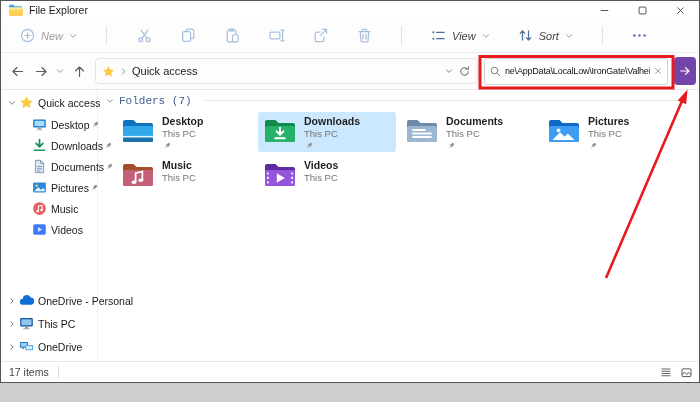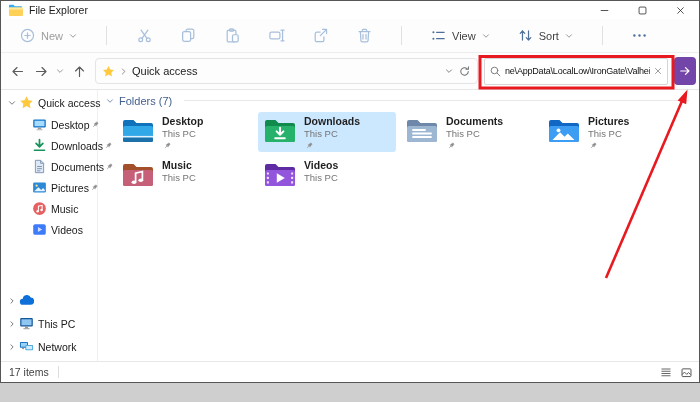--- a/index.html
+++ b/index.html
@@ -10,21 +10,21 @@
 
   
   .titlebar { height:18px; display:flex; align-items:center; padding-left:7px; background:#fff; flex:0 0 auto; }
   .app-icon { display:flex; margin-right:6px; }
   .title { font-size:10.5px; color:#1b1b1b; }
   .win-controls { margin-left:auto; display:flex; height:100%; }
   .wc { width:38px; height:100%; display:flex; align-items:center; justify-content:center; color:#1f1f1f; cursor:default; }
 
   
   .toolbar { height:34px; display:flex; align-items:center; padding-left:12px; gap:14px;
-             border-bottom:1px solid #eeeeee; background:#fdfdfd; flex:0 0 auto; }
+             border-bottom:1px solid #eeeeee; background:#fdfdfd; flex:0 0 auto;font-style:italic; }
   .tb-btn { display:flex; align-items:center; gap:5px; padding:0 6px; height:28px; border-radius:4px; color:#4e6f9c; }
   .tb-btn.iconic { width:30px; justify-content:center; padding:0; }
   .tb-btn.disabled { color:#a7bfdc; }
   .tb-lb { font-size:11px; color:#3f3f3f; }
   .tb-btn.disabled .tb-lb { color:#9d9d9d; }
   .tb-ch { display:flex; color:#8c8c8c; }
   .tb-divider { width:1px; height:19px; background:#e1e1e1; margin:0 8px; }
 
   
   .navbar { height:37px; display:flex; align-items:center; padding:0 3px 0 4px;
@@ -49,21 +49,21 @@
   .sb-row { height:21px; display:flex; align-items:center; white-space:nowrap; font-size:10.5px; color:#191919; padding-left:3px; }
   .sb-row.root { height:23px; }
   .sb-chev { width:15px; display:flex; justify-content:center; flex:0 0 auto; }
   .sb-ic2 { width:19px; display:flex; justify-content:flex-start; flex:0 0 auto; }
   .sb-row.child { padding-left:31px; }
   .sb-pin { margin-left:auto; margin-right:8px; display:flex; flex:0 0 auto; }
   .sb-gap { height:49px; }
 
   
   .content { flex:1; padding:2px 10px 0 7px; min-width:0; }
-  .sec-header { height:17px; display:flex; align-items:center; gap:4px; }
+  .sec-header { height:17px; display:flex; align-items:center; gap:4px;font-family:Liberation Mono, monospace; }
   .sec-label { font-size:11px; color:#44608f; }
   .sec-chev { display:flex; color:#6c83a8; }
   .sec-rule { flex:1; height:1px; background:#e9e9e9; margin-left:8px; }
   .grid { margin:3px 0 0 11px; display:grid; grid-template-columns:repeat(4,138px); gap:4px 4px; }
   .tile { height:40px; display:flex; gap:7px; padding:3px 5px; border-radius:3px; align-items:flex-start; }
   .tile .f-ic { flex:0 0 auto; margin-top:2px; display:flex; }
   .t-text { display:flex; flex-direction:column; min-width:0; }
   .t-name { font-size:10.5px; font-weight:600; color:#1f1f1f; line-height:13px; }
   .t-sub { font-size:9.5px; color:#757575; line-height:12px; }
   .t-pin { margin-top:1px; display:flex; }
@@ -412,20 +412,21 @@
           <span class="sb-chev">
             <svg width="10" height="10" viewBox="0 0 16 16" fill="none" stroke="#5c5c5c" stroke-width="1.3" stroke-linecap="round" stroke-linejoin="round">
               <path d="M6.3 4.5L9.8 8l-3.5 3.5"></path>
             </svg>
           </span>
           <span class="sb-ic2">
             <svg width="15" height="15" viewBox="0 0 16 16">
               <path d="M4.4 12.6a3.3 3.3 0 0 1-.4-6.6 4.5 4.5 0 0 1 8.6-1.1 3.7 3.7 0 0 1-.5 7.7z" fill="#0e6fd8"></path>
             </svg>
           </span>
+          <span>OneDrive - Personal</span>
         </div>
         <div class="sb-row root">
           <span class="sb-chev">
             <svg width="10" height="10" viewBox="0 0 16 16" fill="none" stroke="#5c5c5c" stroke-width="1.3" stroke-linecap="round" stroke-linejoin="round">
               <path d="M6.3 4.5L9.8 8l-3.5 3.5"></path>
             </svg>
           </span>
           <span class="sb-ic2">
             <svg width="15" height="15" viewBox="0 0 16 16">
               <rect x="1.3" y="2.2" width="13.4" height="9" rx="1" fill="#11559c"></rect>
@@ -444,21 +445,21 @@
           </span>
           <span class="sb-ic2">
             <svg width="15" height="15" viewBox="0 0 16 16">
               <rect x="1" y="3.2" width="8.6" height="6" rx="0.8" fill="#1273c6"></rect>
               <rect x="2" y="4.2" width="6.6" height="4" fill="#9ed2f5"></rect>
               <rect x="6.8" y="6.4" width="8.2" height="5.6" rx="0.8" fill="#49a7e0"></rect>
               <rect x="7.8" y="7.4" width="6.2" height="3.6" fill="#d2ecfa"></rect>
               <rect x="3.4" y="9.4" width="2" height="1.4" fill="#8f8f8f"></rect>
             </svg>
           </span>
-          <span>Network</span>
+          <span>OneDrive</span>
         </div>
       </aside>
 
     <main class="content">
       <div class="sec-header">
         <span class="sec-chev">
           <svg width="10" height="10" viewBox="0 0 16 16" fill="none" stroke="currentColor" stroke-width="1.4" stroke-linecap="round" stroke-linejoin="round">
               <path d="M4 6l4 4 4-4"></path>
             </svg>
         </span>

